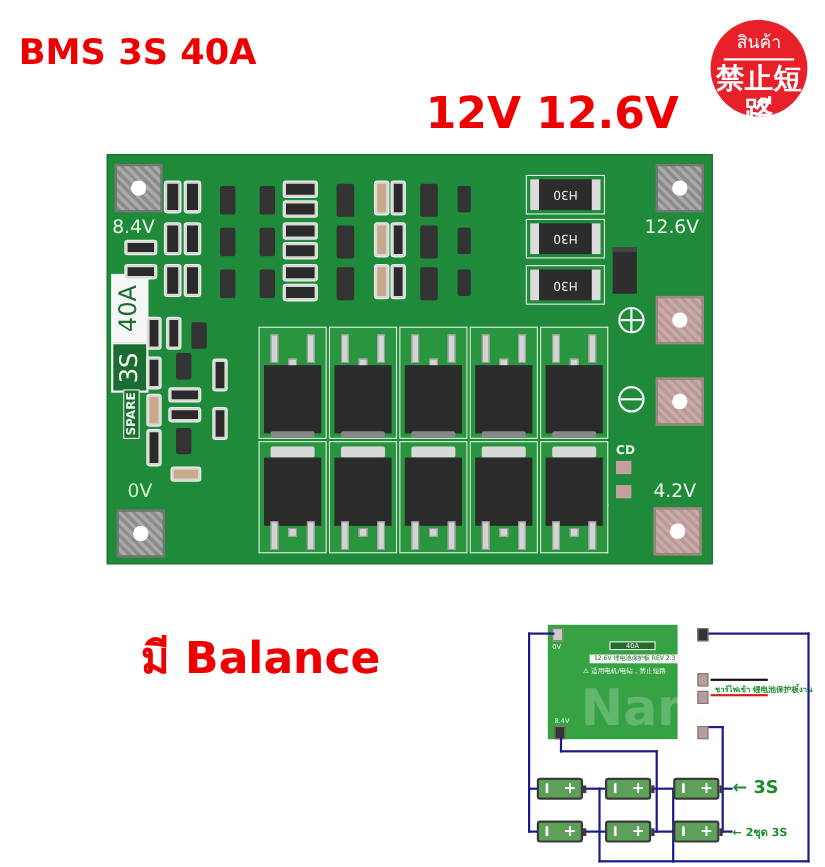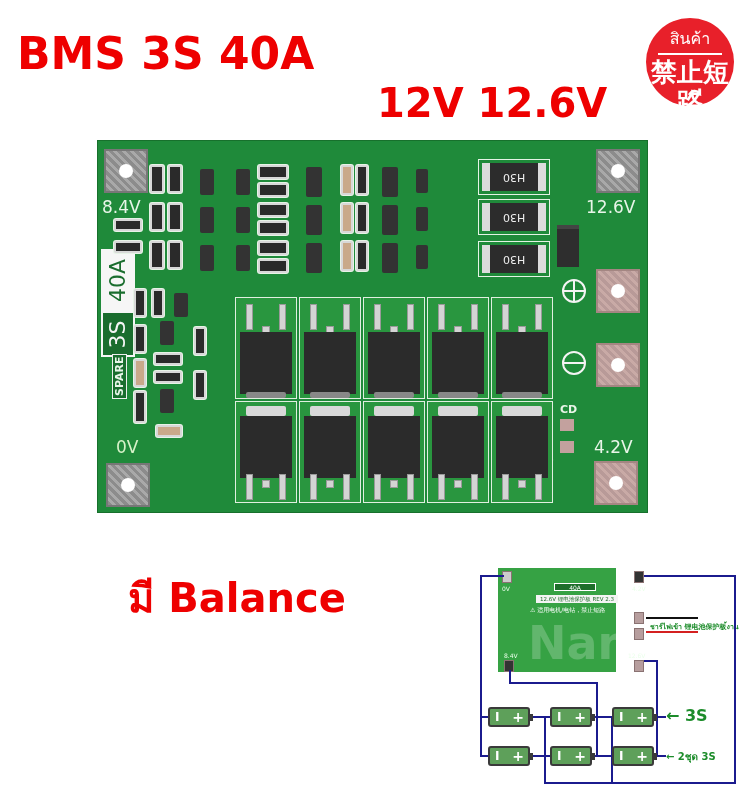--- a/index.html
+++ b/index.html
@@ -4,25 +4,25 @@
 <style>
   * { box-sizing: border-box; margin: 0; padding: 0; }
   html, body { width: 750px; height: 788px; background: #ffffff; overflow: hidden; }
   body { position: relative; font-family: "DejaVu Sans", sans-serif; }
 
   .abs { position: absolute; }
 
   .title-main {
     left: 17px; top: 28px;
     font-family: "DejaVu Sans", sans-serif;
-    font-weight: bold; font-size: 44px; color: #ee0000; letter-spacing: 0px;
+    font-weight: bold; font-size: 32px; color: #ee0000; letter-spacing: 0px;
     white-space: nowrap;
   }
   .title-volt {
-    left: 377px; top: 80px;
+    left: 387px; top: 80px;
     font-family: "DejaVu Sans", sans-serif;
     font-weight: bold; font-size: 40px; color: #ee0000; white-space: nowrap;
   }
   .badge {
     left: 646px; top: 18px; width: 88px; height: 88px; border-radius: 50%;
     background: #e8202a; color: #fff; text-align: center;
   }
   .badge .b1 { position: absolute; left: 0; right: 0; top: 12px; font-size: 16px; line-height: 18px; }
   .badge .bline { position: absolute; left: 12px; right: 12px; top: 35px; height: 2px; background: #fff; }
   .badge .b2 { position: absolute; left: 0; right: 0; top: 39px; font-size: 26px; line-height: 30px; font-weight: bold; }

